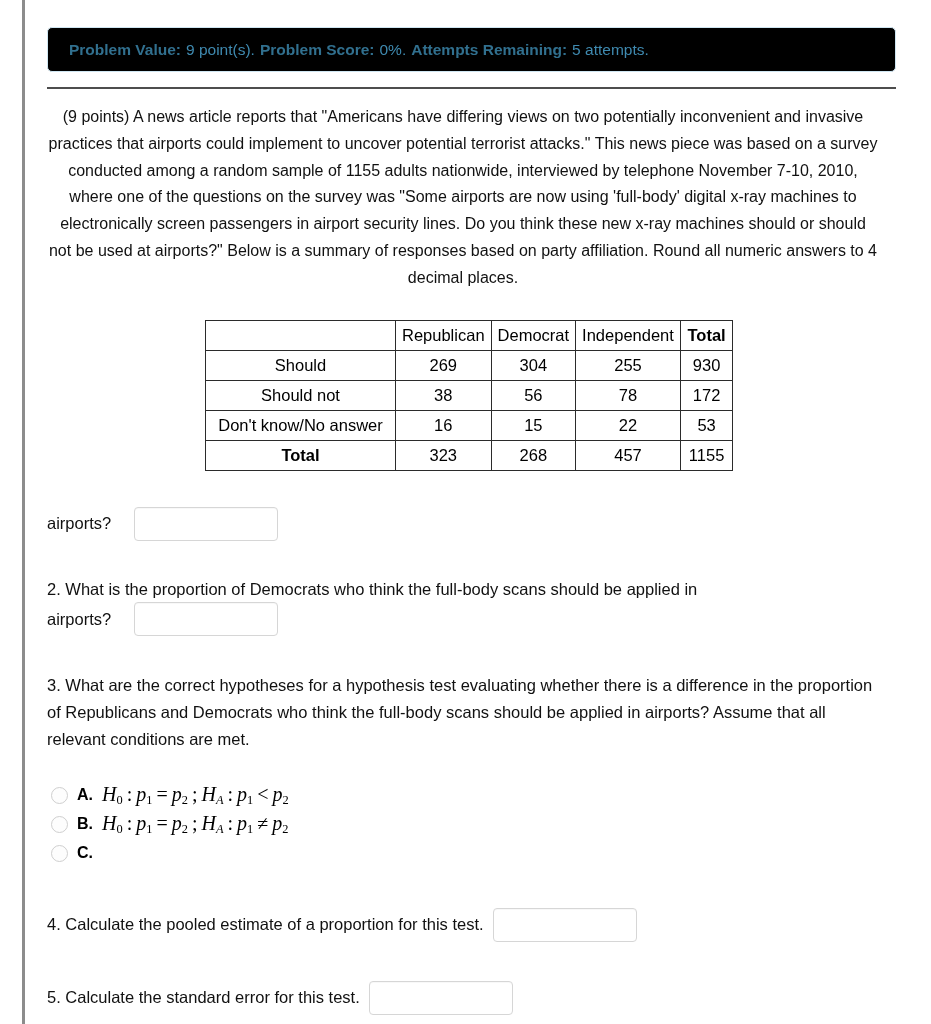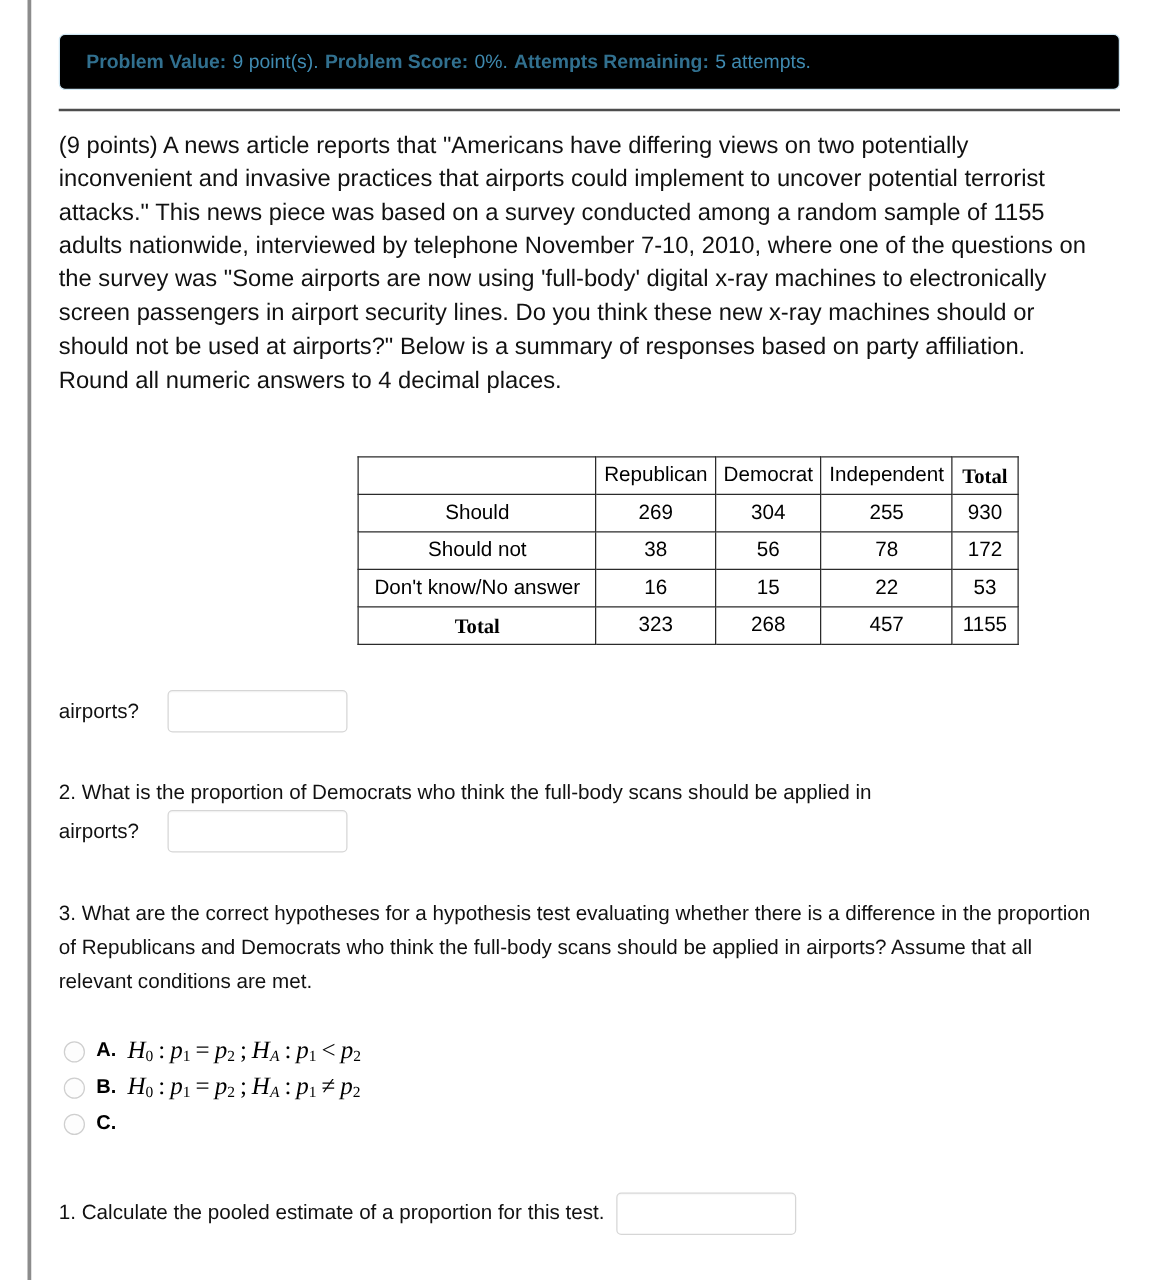--- a/index.html
+++ b/index.html
@@ -56,32 +56,32 @@
   .hr {
     margin-top: 15px;
     border: 0;
     border-top: 2px solid #4d4d4d;
     width: 849px;
   }
 
   
   .prompt {
     margin-top: 15px;
-    font-size: 19px;
+    font-size: 16px;
     line-height: 26.8px;
     color: #111;
-    text-align: left;
+    text-align: center;
     width: 832px;
   }
 
   
   .table-wrap {
     display: flex;
-    justify-content: center;
-    margin-top: 47px;
+    justify-content: flex-start;
+    margin-top: 28px;
     padding-left: 158px;
   }
   table.xtab {
     border-collapse: collapse;
     font-size: 16.5px;
     background: #fff;
   }
   table.xtab td, table.xtab th {
     border: 1px solid #2b2b2b;
     padding: 3px 8px;
@@ -96,21 +96,21 @@
   }
   table.xtab .num {
     text-align: center;
     min-width: 78px;
   }
   table.xtab .num.tot { min-width: 44px; }
   table.xtab .colhead {
     text-align: center;
     padding: 3px 6px;
   }
-  table.xtab .bold { font-weight: bold; font-family: Liberation Serif, serif; }
+  table.xtab .bold { font-weight: bold; }
   table.xtab .blank { border: 1px solid #2b2b2b; }
 
   
   .q {
     font-size: 16.5px;
     line-height: 26.8px;
     color: #111;
   }
   .q1 { margin-top: 36px; width: 790px; }
   .q2 { margin-top: 35px; width: 790px; }
@@ -290,21 +290,21 @@
     </div>
 
     <div class="choice">
       <span class="radio"></span>
       <span class="choice-letter">C.</span>
     </div>
 
   </div>
 
   <div class="q q4 inline-row">
-    <span>1. Calculate the pooled estimate of a proportion for this test.</span>
+    <span>4. Calculate the pooled estimate of a proportion for this test.</span>
     <input class="ansbox wide" type="text" placeholder="" style="">
   </div>
 
   <div class="q q5 inline-row">
     <span>5. Calculate the standard error for this test.</span>
     <input class="ansbox wide" type="text" placeholder="" style="">
   </div>
 
 </div>
 

